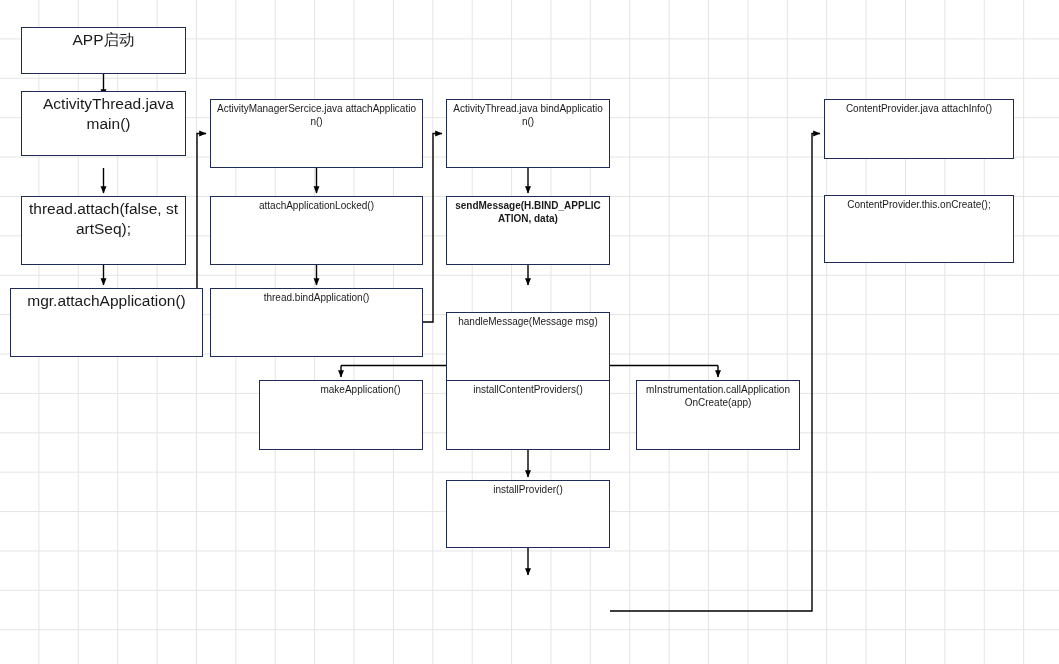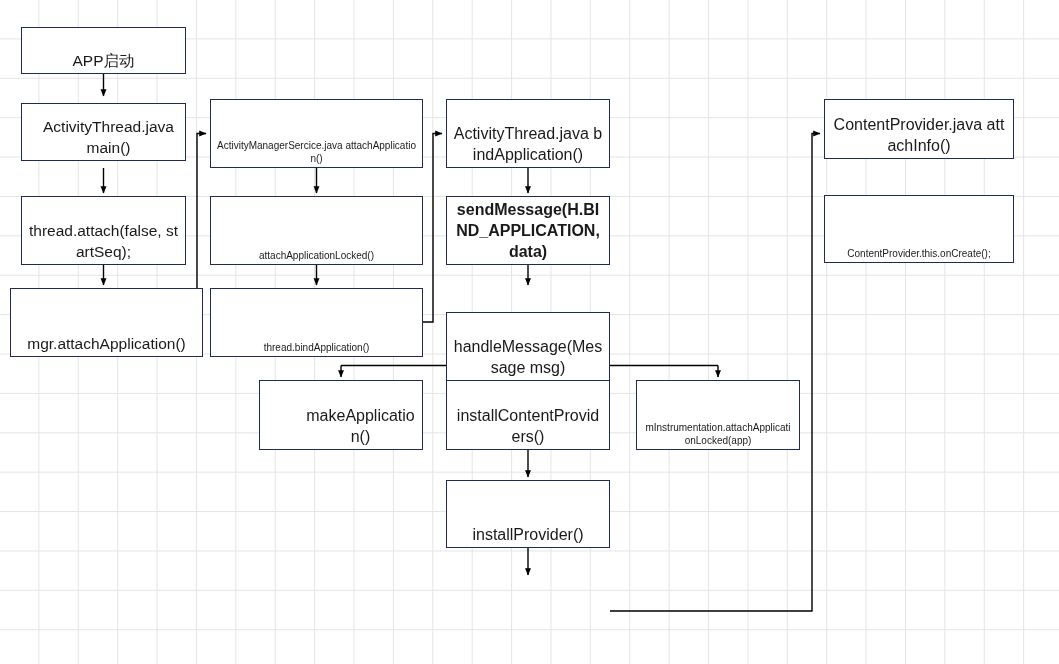--- a/index.html
+++ b/index.html
@@ -19,35 +19,35 @@
     background-position: -1px -1px;
     overflow: hidden;
     font-family: "Liberation Sans", sans-serif;
   }
   .node {
     position: absolute;
     box-sizing: border-box;
     border: 1.3px solid #1f2a56;
     background: #ffffff;
     display: flex;
-    align-items: flex-end;
+    align-items: flex-start;
     justify-content: center;
     text-align: center;
     color: #1a1a1a;
     line-height: 1.32;
     padding: 2px 6px;
     z-index: 3;
   }
   .node span {
     display: block;
     width: 100%;
     word-break: break-all;
   }
   .fs-15 { font-size: 15.5px; }
-  .fs-14 { font-size: 16px; }
+  .fs-14 { font-size: 10px; }
   .fs-13 { font-size: 10px; }
 
   svg.wires {
     position: absolute;
     left: 0;
     top: 0;
     width: 1059px;
     height: 664px;
     z-index: 2;
     pointer-events: none;
@@ -97,21 +97,21 @@
       <path d="M528,548 L528,575" marker-end="url(#arrow)"></path>
 
       <path d="M610,611 L812,611 L812,133.5 L820,133.5" marker-end="url(#arrow)"></path>
     </g>
   </svg>
 
   <div class="node fs-15" style="left:21px;top:27px;width:165px;height:47px;">
     <span>APP启动</span>
   </div>
 
-  <div class="node fs-15" style="left:21px;top:103px;width:165px;height:58px;padding-left:16px;">
+  <div class="node fs-15" style="left:21px;top:91px;width:165px;height:65px;padding-left:16px;">
     <span>ActivityThread.java main()</span>
   </div>
 
   <div class="node fs-15" style="left:21px;top:196px;width:165px;height:69px;">
     <span>thread.attach(false, startSeq);</span>
   </div>
 
   <div class="node fs-15" style="left:10px;top:288px;width:193px;height:69px;">
     <span>mgr.attachApplication()</span>
   </div>
@@ -142,21 +142,21 @@
 
   <div class="node fs-14" style="left:259px;top:380px;width:164px;height:70px;padding-left:45px;">
     <span>makeApplication()</span>
   </div>
 
   <div class="node fs-14" style="left:446px;top:380px;width:164px;height:70px;">
     <span>installContentProviders()</span>
   </div>
 
   <div class="node fs-13" style="left:636px;top:380px;width:164px;height:70px;">
-    <span>mInstrumentation.attachApplicationLocked(app)</span>
+    <span>mInstrumentation.callApplicationOnCreate(app)</span>
   </div>
 
   <div class="node fs-14" style="left:446px;top:480px;width:164px;height:68px;">
     <span>installProvider()</span>
   </div>
 
 
   <div class="node fs-14" style="left:824px;top:99px;width:190px;height:60px;">
     <span>ContentProvider.java attachInfo()</span>
   </div>

